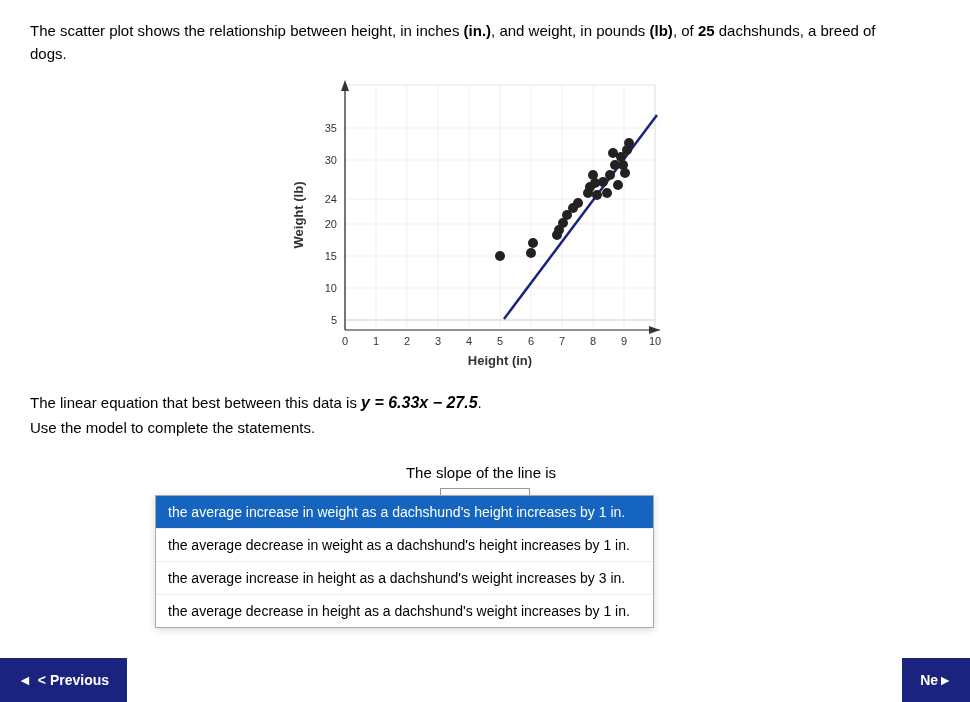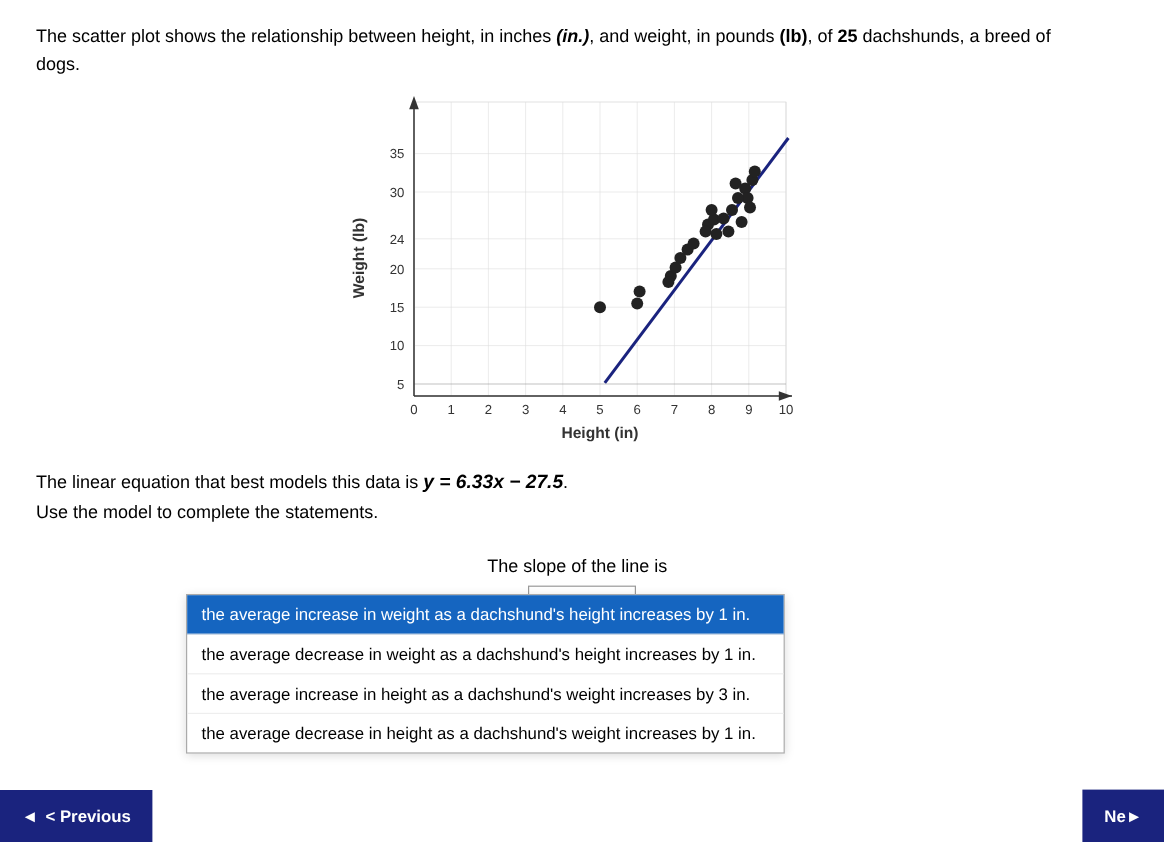--- a/index.html
+++ b/index.html
@@ -146,21 +146,21 @@
       pointer-events: none;
       font-size: 10px;
     }
   </style>
 </head>
 <body>
 
 <div class="page-container">
 
   <div class="intro-text">
-    <span>The scatter plot shows the relationship between height, in inches </span><span style="font-weight:bold;font-style:italic;">(in.)</span><span>, and weight, in pounds </span><span style="font-weight:bold;">(lb)</span><span>, of </span><span style="font-weight:bold;">25</span><span> dachshunds, a breed of dogs.</span>
+    <span>The scatter plot shows the relationship between height, in inches </span><span style="font-weight:bold;">(in.)</span><span>, and weight, in pounds </span><span style="font-weight:bold;">(lb)</span><span>, of </span><span style="font-weight:bold;">25</span><span> dachshunds, a breed of dogs.</span>
   </div>
 
   <div class="chart-area">
     <div class="chart-wrapper">
       <svg class="scatter-chart" viewBox="0 0 400 300">
 
         <rect x="60" y="10" width="310" height="245" fill="white" stroke="#ccc" stroke-width="0.5"></rect>
 
         <line x1="60" y1="10" x2="60" y2="255" stroke="#999" stroke-width="0.5"></line>
         <line x1="91" y1="10" x2="91" y2="255" stroke="#ddd" stroke-width="0.5"></line>
@@ -243,21 +243,21 @@
 
         <circle cx="282" cy="140" r="5" fill="#222"></circle>
         <circle cx="288" cy="133" r="5" fill="#222"></circle>
         <circle cx="293" cy="128" r="5" fill="#222"></circle>
         <circle cx="248" cy="168" r="5" fill="#222"></circle>
       </svg>
     </div>
   </div>
 
   <div class="equation-text">
-    <span>The linear equation that best models this data is </span><span style="font-style:italic;font-weight:bold;font-size:16px;">y = 6.33x − 27.5</span><span>.</span><br>
+    <span>The linear equation that best between this data is </span><span style="font-style:italic;font-weight:bold;font-size:16px;">y = 6.33x − 27.5</span><span>.</span><br>
     <span>Use the model to complete the statements.</span>
   </div>
 
   <div class="statements-section">
 
     <div class="statement-row">
       <span class="statement-label">The slope of the line is</span>
       <select class="dropdown-select">
         <option value="-27.5">-27.5</option>
         <option value="6.33">6.33</option>

